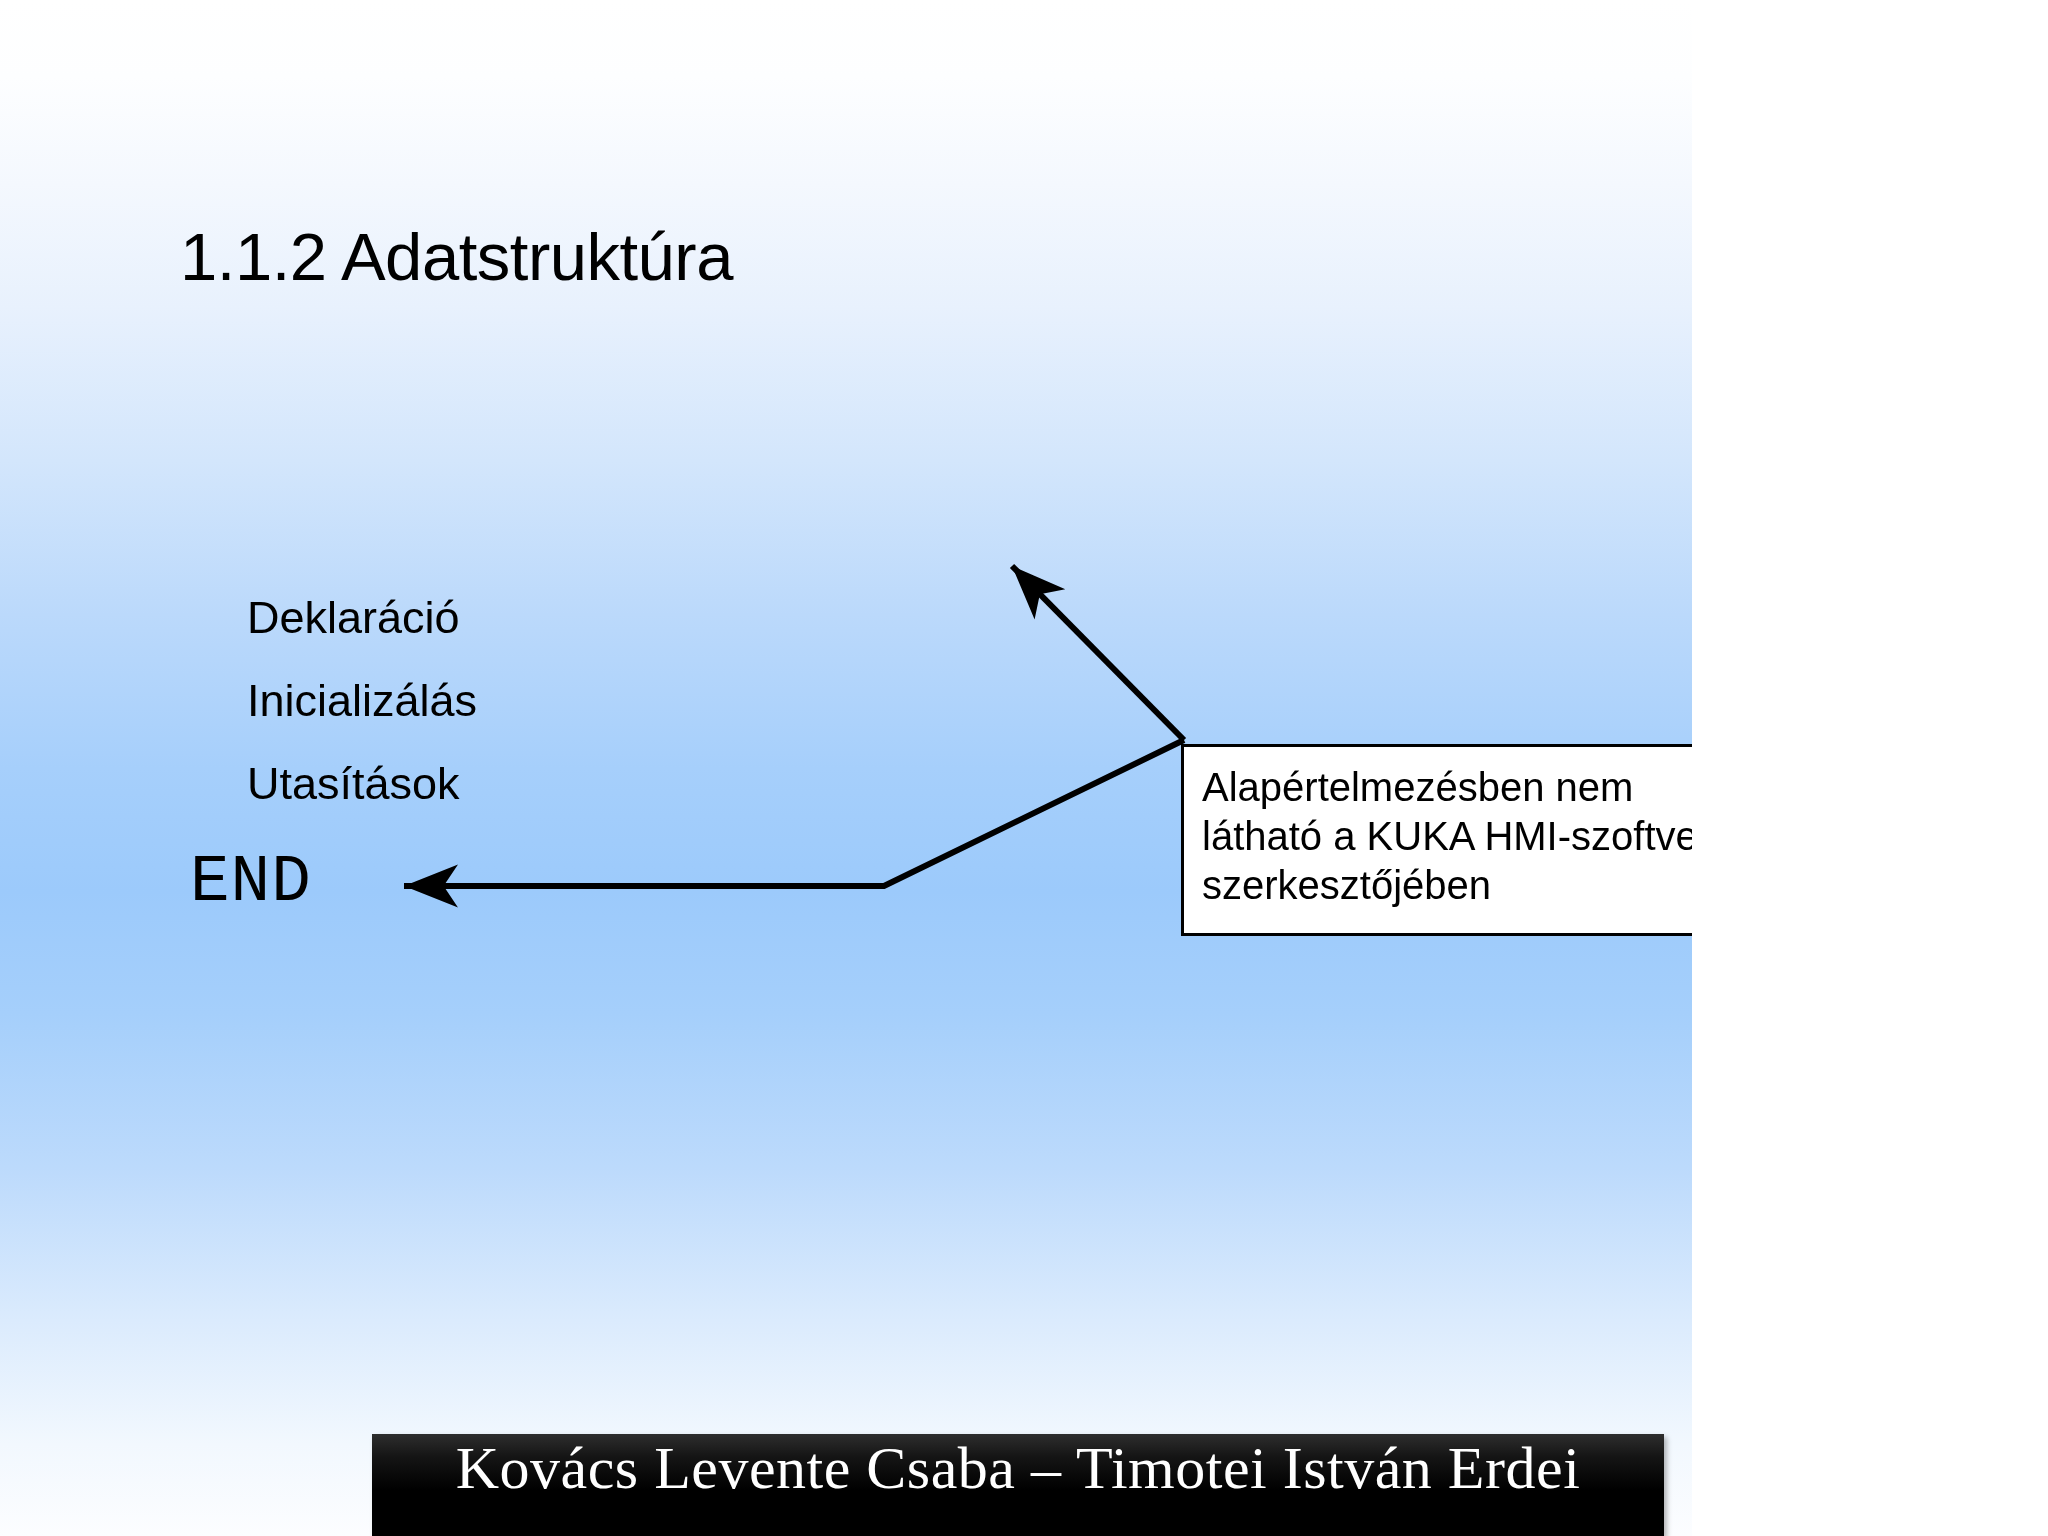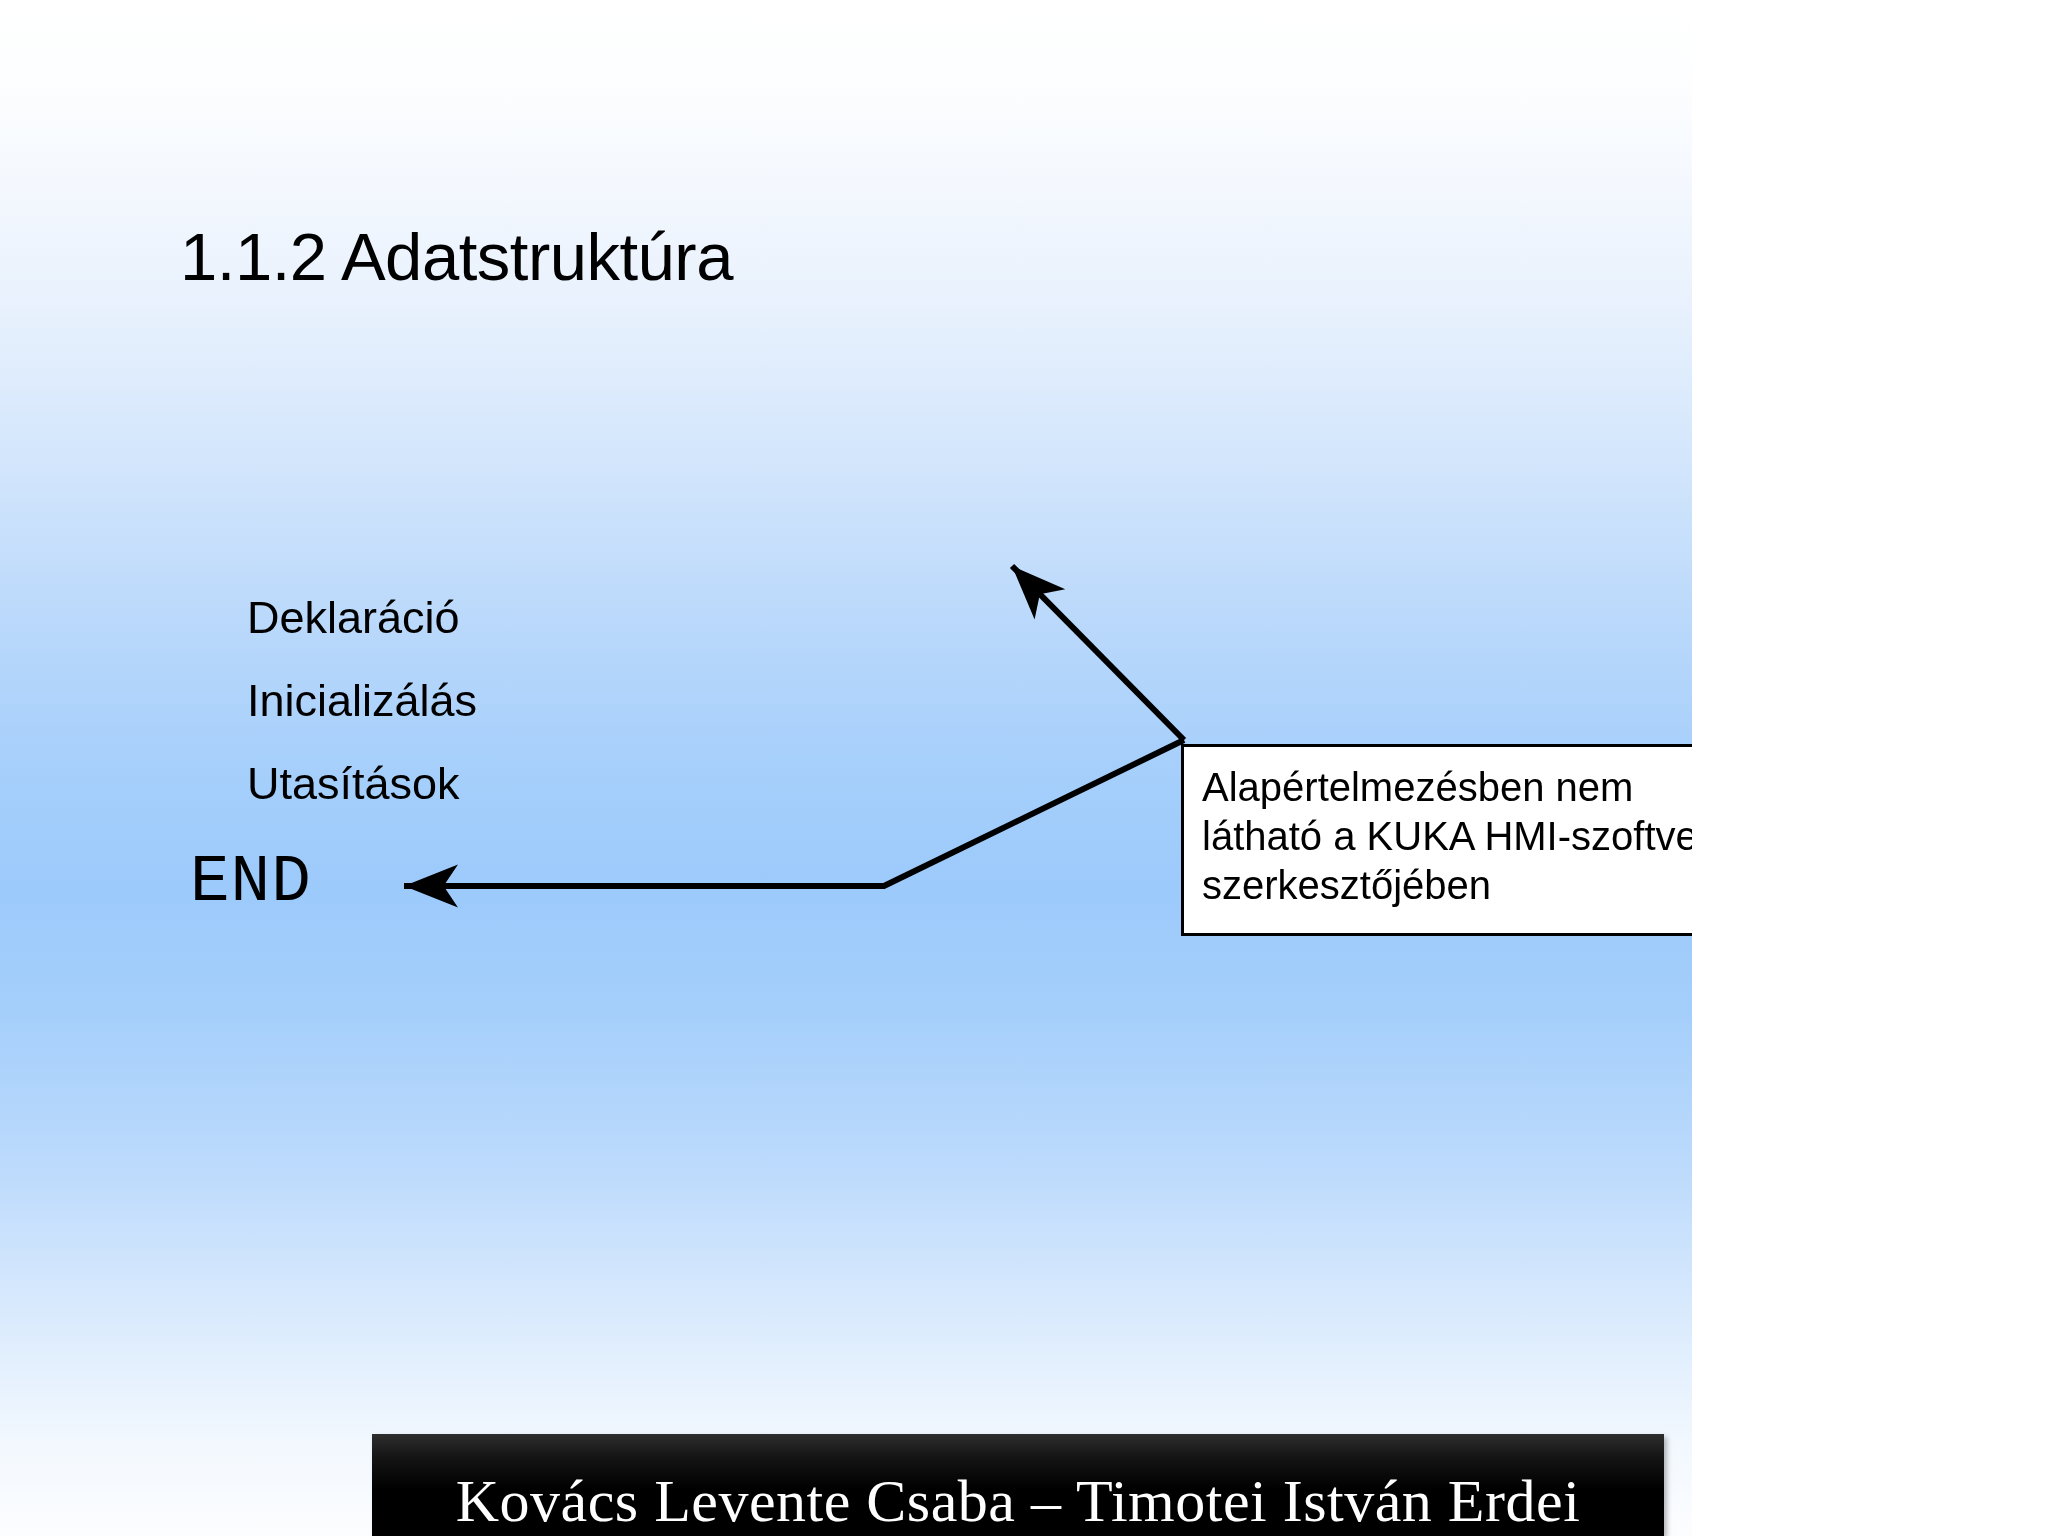--- a/index.html
+++ b/index.html
@@ -102,21 +102,21 @@
   
   #footer-banner {
     position: absolute;
     left: 372px;
     top: 1434px;
     width: 1292px;
     height: 102px;
     background: linear-gradient(to bottom, #2e2e2e 0%, #151515 22%, #000000 55%, #000000 100%);
     box-shadow: 3px 3px 5px rgba(0,0,0,0.28);
     display: flex;
-    align-items: flex-end;
+    align-items: flex-start;
     justify-content: center;
     overflow: hidden;
   }
   #footer-text {
     font-family: "Liberation Serif", "DejaVu Serif", serif;
     font-size: 60px;
     color: #ffffff;
     white-space: nowrap;
     letter-spacing: 0.5px;
   }

